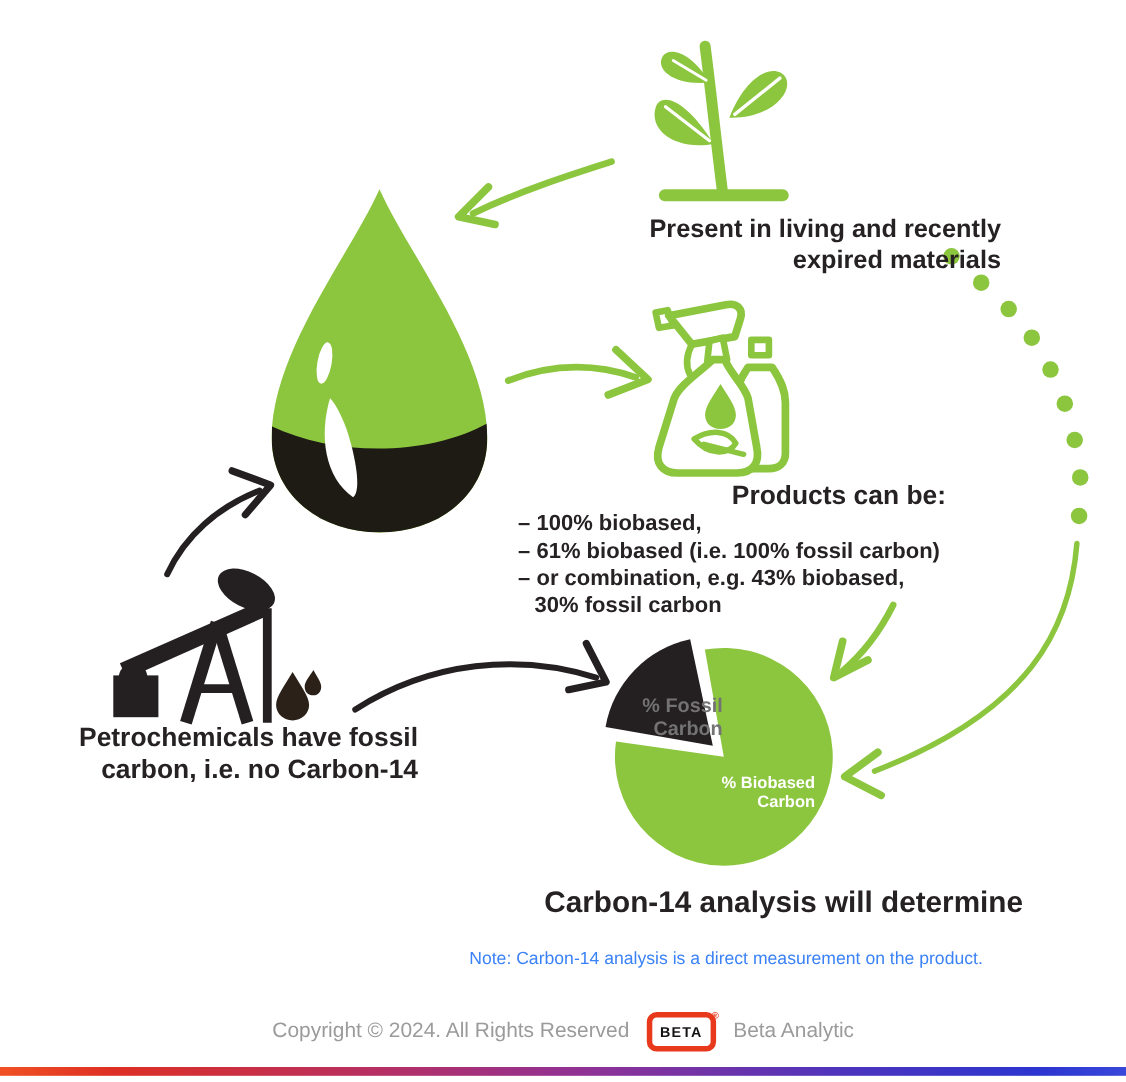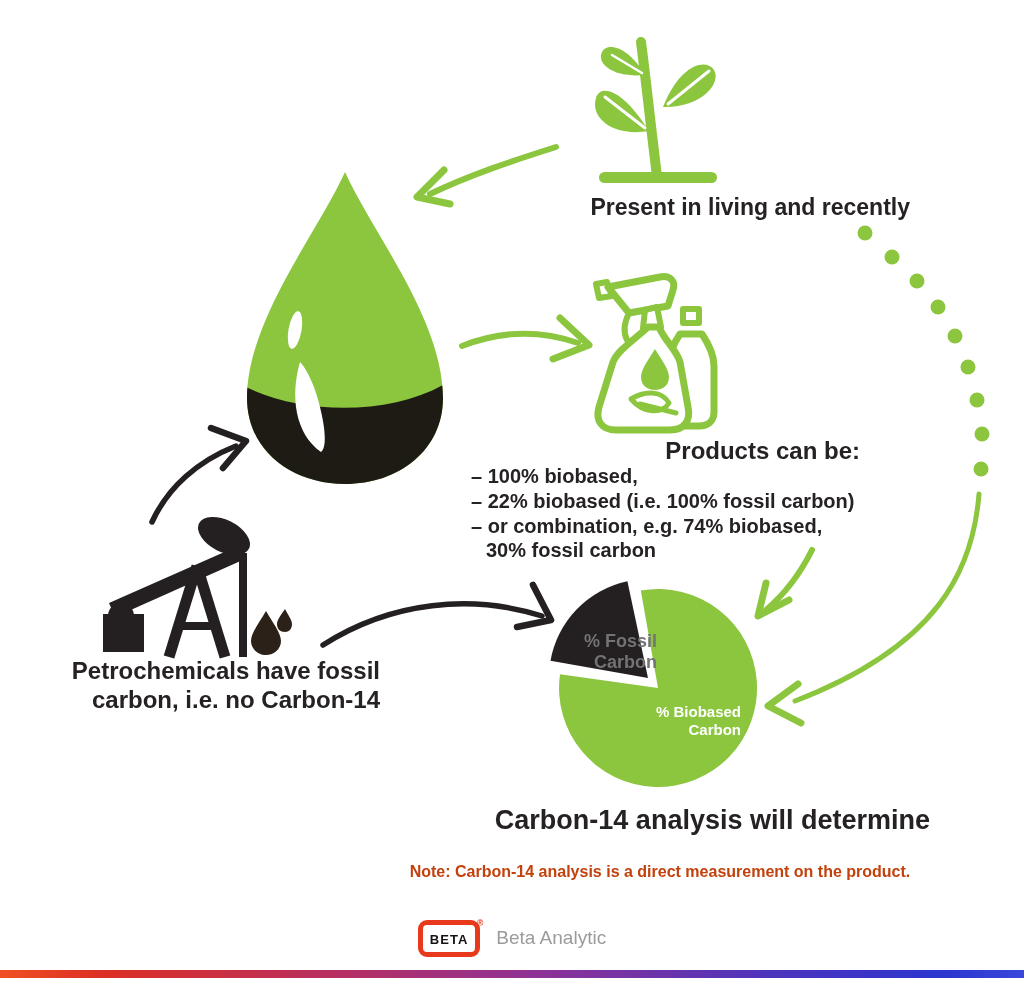--- a/index.html
+++ b/index.html
@@ -10,21 +10,21 @@
   .stage svg.art{position:absolute;left:0;top:0;}
   .txt{position:absolute;font-weight:bold;text-align:right;line-height:1.26;}
   .plant-caption{left:410px;top:193px;width:500px;font-size:23px;}
   .products-heading{left:460px;top:436px;width:400px;font-size:24px;}
   .products-list{left:471px;top:464px;width:410px;font-size:20px;line-height:1.24;text-align:left;}
   .products-list .cont{padding-left:15px;}
   .petro-caption{left:20px;top:657px;width:360px;font-size:24px;line-height:1.2;}
   .pie-label-fossil{left:557px;top:631px;width:100px;font-size:18px;line-height:1.15;color:#737373;}
   .pie-label-biobased{left:575px;top:703px;width:166px;font-size:15px;line-height:1.18;color:#ffffff;}
   .conclusion{left:390px;top:805px;width:540px;font-size:27px;line-height:1.18;}
-  .note{left:390px;top:863px;width:540px;font-size:16px;font-weight:bold;color:#c2410c;text-align:center;position:absolute;}
+  .note{left:390px;top:863px;width:540px;font-size:16px;font-weight:normal;color:#3b82f6;text-align:center;position:absolute;}
   .footer{
     position:absolute;left:0;right:0;top:916px;height:44px;
     display:flex;justify-content:center;align-items:center;gap:16px;
     color:#9b9b9b;font-size:19px;
   }
   .beta-logo{
     position:relative;display:inline-block;background:#ffffff;
     border:5px solid #e8391d;border-radius:9px;padding:2px 7px;
   }
   .beta-logo .beta-word{
@@ -145,28 +145,29 @@
     </g>
 
     <g>
       <path d="M 640.8 590.5 A 99 99 0 1 1 560 674.2 L 658 688 Z" fill="#8CC63F"></path>
       <path d="M 648 678 L 627.4 581.2 A 99 99 0 0 0 550.5 660.8 Z" fill="#241F20"></path>
     </g>
   </svg>
 
   <div class="txt plant-caption">
     <div>Present in living and recently</div>
+    <div>expired materials</div>
   </div>
 
   <div class="txt products-heading">Products can be:</div>
 
   <div class="txt products-list">
     <div>– 100% biobased,</div>
-    <div>– 22% biobased (i.e. 100% fossil carbon)</div>
-    <div>– or combination, e.g. 74% biobased,</div>
+    <div>– 61% biobased (i.e. 100% fossil carbon)</div>
+    <div>– or combination, e.g. 43% biobased,</div>
     <div class="cont">30% fossil carbon</div>
   </div>
 
   <div class="txt petro-caption">
     <div>Petrochemicals have fossil</div>
     <div>carbon, i.e. no Carbon-14</div>
   </div>
 
   <div class="txt pie-label-fossil">
     <div>% Fossil</div>
@@ -178,20 +179,21 @@
     <div>Carbon</div>
   </div>
 
   <div class="txt conclusion">
     <div>Carbon-14 analysis will determine</div>
   </div>
 
   <div class="note">Note: Carbon-14 analysis is a direct measurement on the product.</div>
 
   <div class="footer">
+    <span>Copyright © 2024. All Rights Reserved</span>
     <span class="beta-logo">
       <span class="beta-word">BETA</span>
       <span class="tm">®</span>
     </span>
     <span>Beta Analytic</span>
   </div>
 
   <div class="gradient-bar"></div>
 </div>
 

